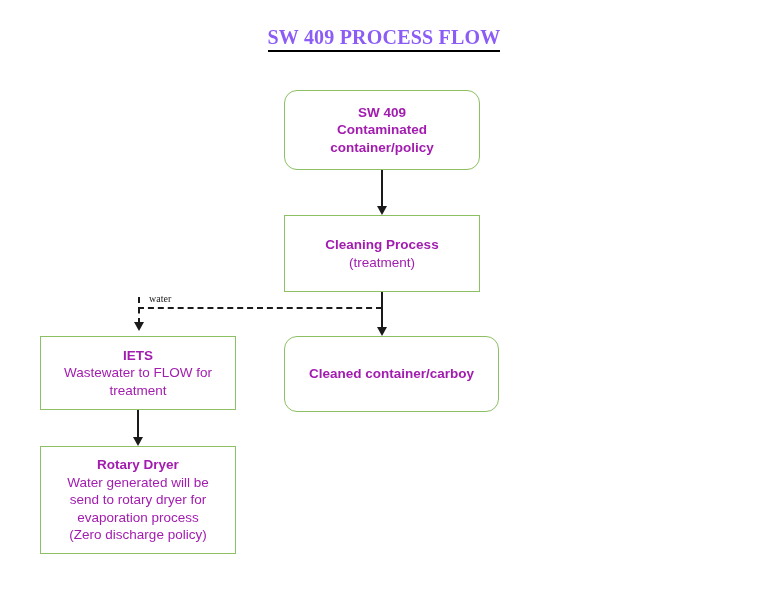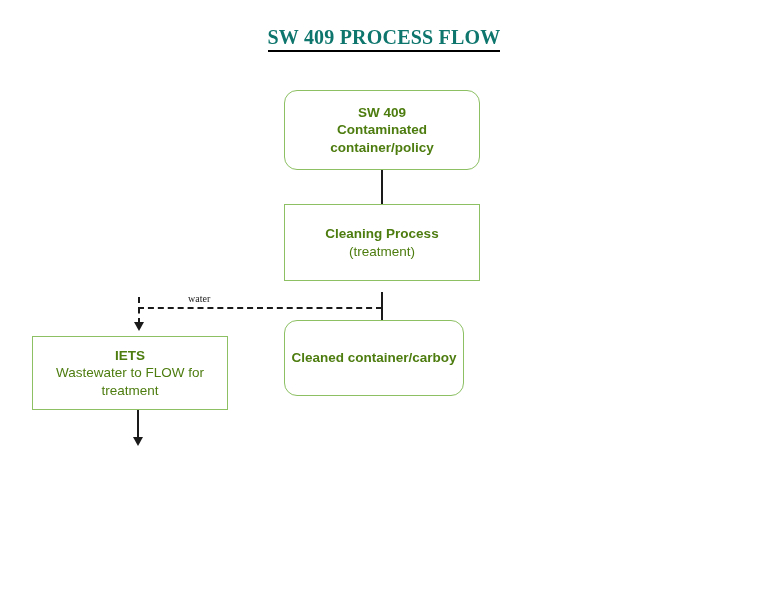--- a/index.html
+++ b/index.html
@@ -21,40 +21,40 @@
   .title {
     position: absolute;
     left: 0;
     top: 26px;
     width: 768px;
     text-align: center;
     font-family: "Liberation Serif", serif;
     font-weight: bold;
     font-size: 20px;
     letter-spacing: 0.2px;
-    color: #0f766e;
+    color: #8b5cf6;
   }
   .title-underline-wrap {
     display: inline-block;
     border-bottom: 2px solid #000000;
     padding-bottom: 1px;
   }
 
   
   .node {
     position: absolute;
     box-sizing: border-box;
     border: 1.6px solid #8CC063;
     background: #ffffff;
     display: flex;
     flex-direction: column;
     align-items: center;
     justify-content: center;
     text-align: center;
-    color: #4d7c0f;
+    color: #a21caf;
     font-size: 13.5px;
     line-height: 17.5px;
   }
   .node.rounded { border-radius: 13px; }
   .node .ln { display: block; white-space: nowrap; }
   .node .ln.b { font-weight: bold; }
 
   
   .vline {
     position: absolute;
@@ -78,61 +78,67 @@
     position: absolute;
     width: 0;
     border-left: 2px dashed #1a1a1a;
   }
   .edge-label {
     position: absolute;
     font-family: "Liberation Serif", serif;
     font-size: 10px;
     color: #1a1a1a;
     white-space: nowrap;
-    margin-left: 39px;
   }
 </style>
 </head>
 <body>
 
 <div id="canvas">
 
   <div class="title">
     <span class="title-underline-wrap">SW 409 PROCESS FLOW</span>
   </div>
 
   <div class="node rounded" style="left:284px; top:90px; width:196px; height:80px;">
     <span class="ln b">SW 409</span>
     <span class="ln b">Contaminated</span>
     <span class="ln b">container/policy</span>
   </div>
 
   <div class="vline" style="left:381px; top:170px; height:37px;"></div>
   <div class="arrowhead" style="left:377px; top:206px;"></div>
 
-  <div class="node" style="left:284px; top:204px; width:196px; height:77px;">
+  <div class="node" style="left:284px; top:215px; width:196px; height:77px;">
     <span class="ln b">Cleaning Process</span>
     <span class="ln">(treatment)</span>
   </div>
 
   <div class="vline" style="left:381px; top:292px; height:36px;"></div>
   <div class="arrowhead" style="left:377px; top:327px;"></div>
 
   <div class="dash-h" style="left:138px; top:307px; width:244px;"></div>
   <div class="dash-v" style="left:138px; top:297px; height:27px;"></div>
   <div class="arrowhead" style="left:134px; top:322px;"></div>
   <div class="edge-label" style="left:149px; top:293px;">water</div>
 
-  <div class="node rounded" style="left:284px; top:320px; width:180px; height:76px;">
+  <div class="node rounded" style="left:284px; top:336px; width:215px; height:76px;">
     <span class="ln b">Cleaned container/carboy</span>
   </div>
 
-  <div class="node" style="left:32px; top:336px; width:196px; height:74px;">
+  <div class="node" style="left:40px; top:336px; width:196px; height:74px;">
     <span class="ln b">IETS</span>
     <span class="ln">Wastewater to FLOW for</span>
     <span class="ln">treatment</span>
   </div>
 
   <div class="vline" style="left:137px; top:410px; height:28px;"></div>
   <div class="arrowhead" style="left:133px; top:437px;"></div>
 
+  <div class="node" style="left:40px; top:446px; width:196px; height:108px;">
+    <span class="ln b">Rotary Dryer</span>
+    <span class="ln">Water generated will be</span>
+    <span class="ln">send to rotary dryer for</span>
+    <span class="ln">evaporation process</span>
+    <span class="ln">(Zero discharge policy)</span>
+  </div>
 
 </div>
 
 </body></html>

